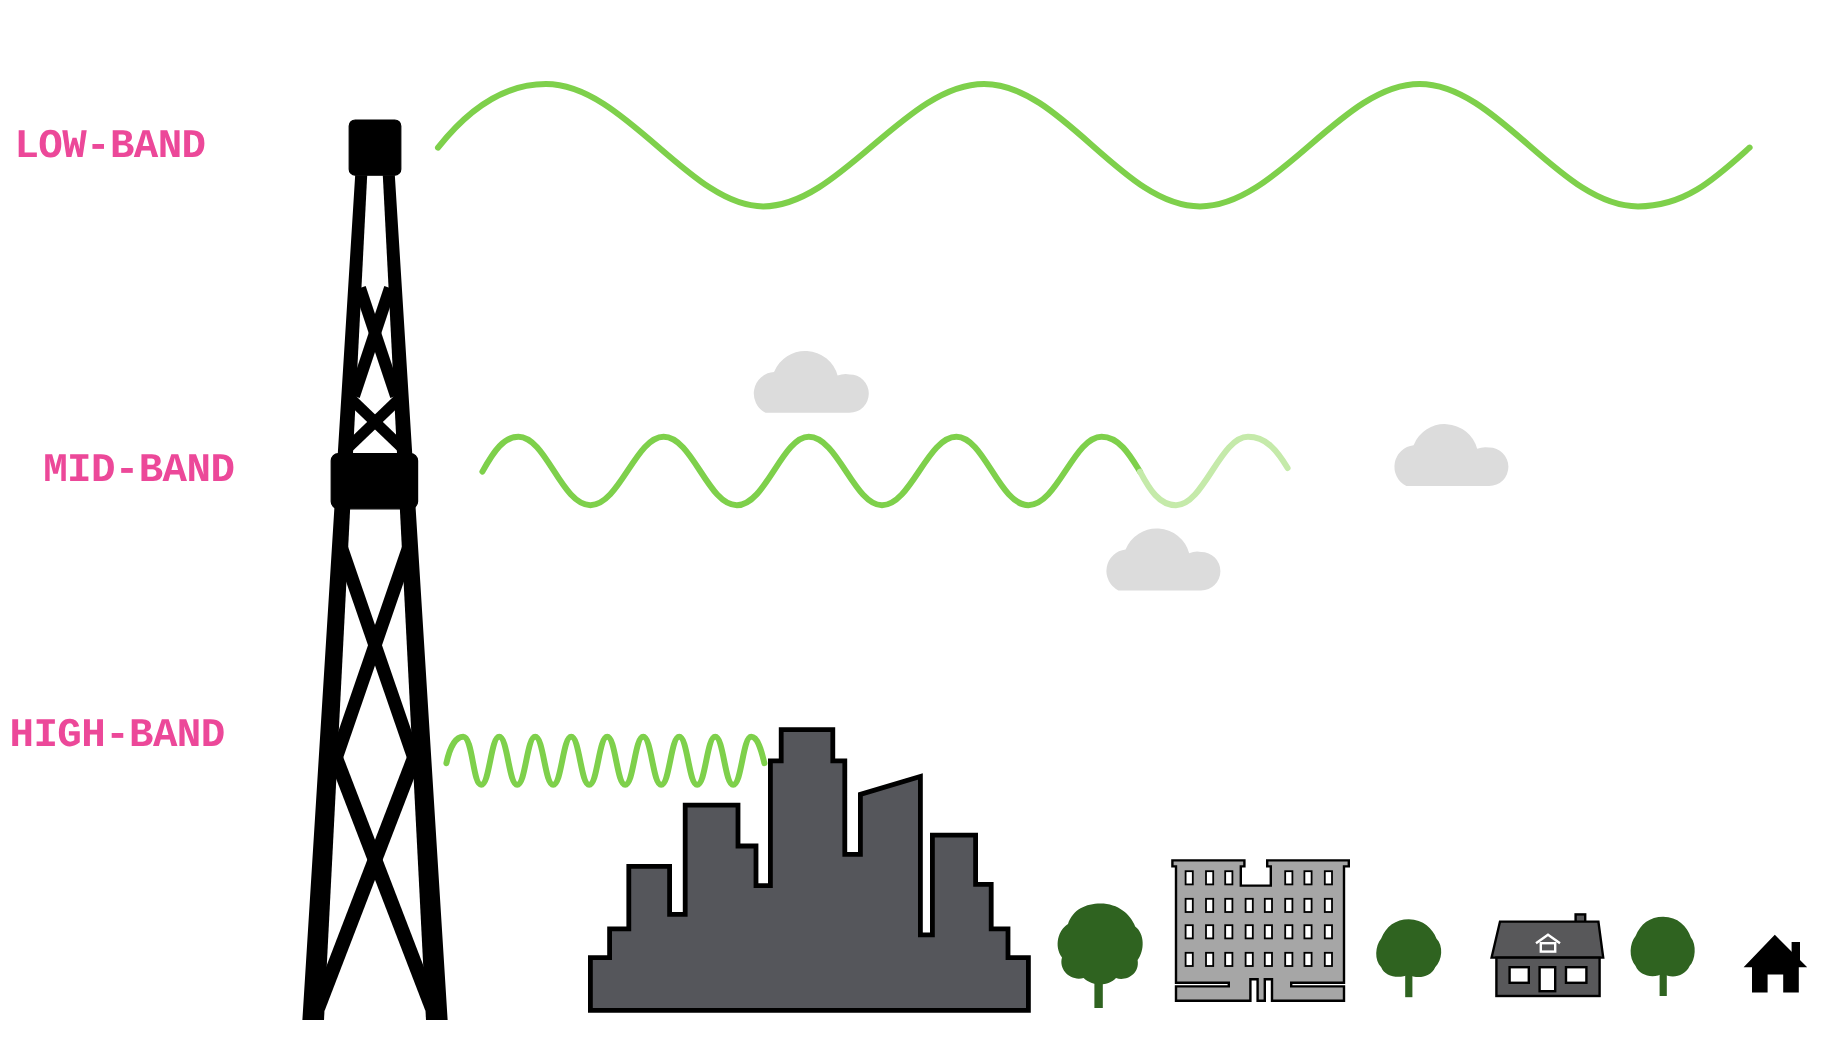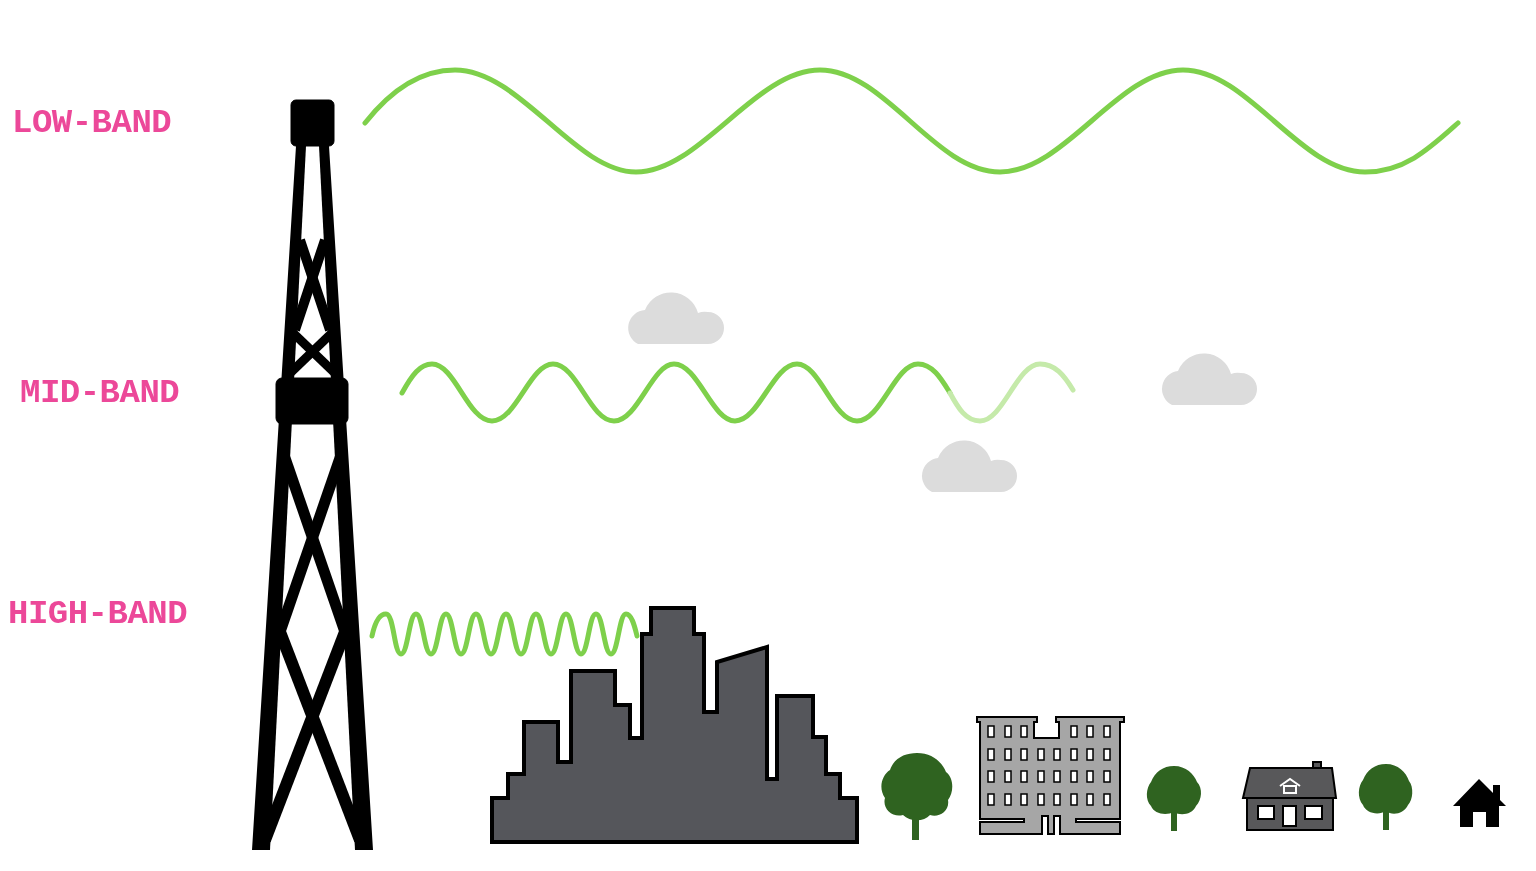--- a/index.html
+++ b/index.html
@@ -4,21 +4,21 @@
   <style>
     html, body { margin:0; padding:0; background:#ffffff; }
     body { width:1536px; height:871px; position:relative; overflow:hidden; font-family:"Liberation Sans", sans-serif; }
     .band-label { position:absolute; font-family:Liberation Mono, monospace; font-weight:bold; color:#ec4899; font-size:34px; letter-spacing:-0.5px; line-height:1; white-space:nowrap; }
     #scene { position:absolute; left:0; top:0; }
   </style>
 </head>
 <body>
 
 <div class="band-label" style="left:12px; top:106px;">LOW-BAND</div>
-<div class="band-label" style="left:20px; top:376px;">MID-BAND</div>
+<div class="band-label" style="left:36px; top:376px;">MID-BAND</div>
 <div class="band-label" style="left:8px; top:597px;">HIGH-BAND</div>
 
 <svg id="scene" width="1536" height="871" viewBox="0 0 1536 871" xmlns="http://www.w3.org/2000/svg">
 
   <g fill="#dcdcdc">
     <path d="M638 344 H708 A16 16 0 0 0 708 312 A18 18 0 0 0 698 313 A28 28 0 0 0 645 310 A18 18 0 0 0 638 344 Z"></path>
   </g>
   <g fill="#dcdcdc">
     <path d="M1172 405 H1241 A16 16 0 0 0 1241 373 A18 18 0 0 0 1231 374 A28 28 0 0 0 1178 371 A18 18 0 0 0 1172 405 Z"></path>
   </g>

